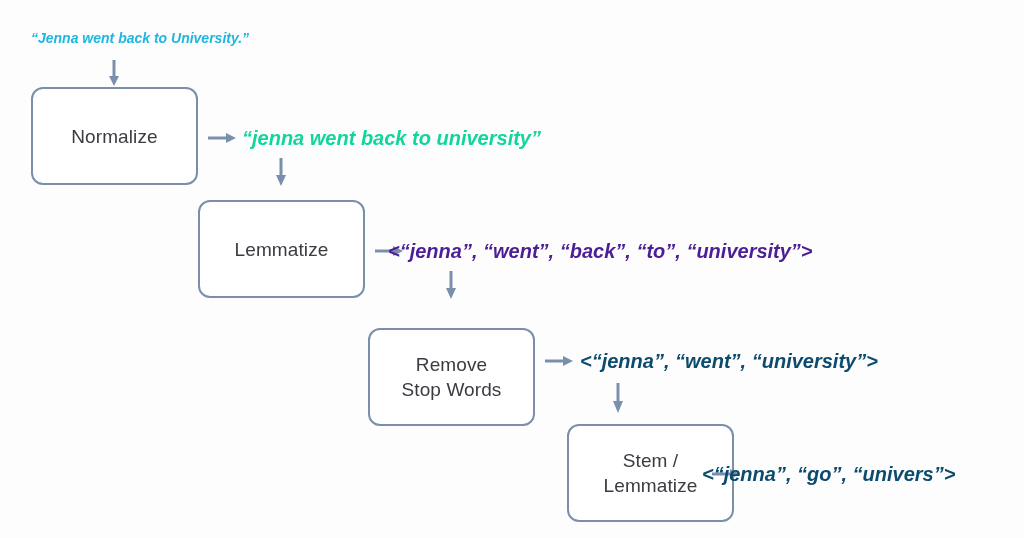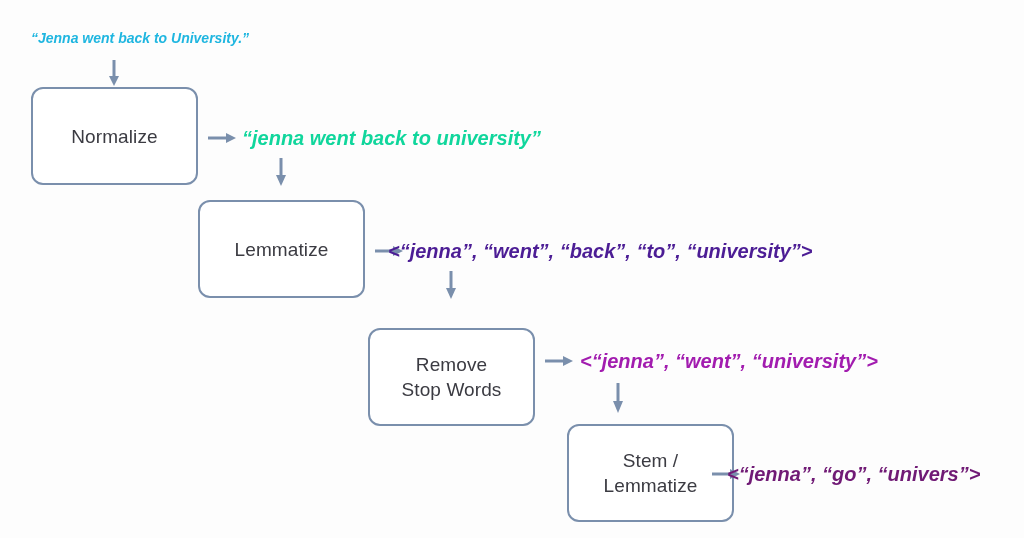--- a/index.html
+++ b/index.html
@@ -122,36 +122,36 @@
 Stop Words</span>
   </div>
 
   <div class="arrow-h" style="left:545px; top:354px;">
     <svg width="28" height="14" viewBox="0 0 28 14">
       <line x1="0" y1="7" x2="19" y2="7" stroke="#7a8fac" stroke-width="3"></line>
       <polygon points="28,7 18,2 18,12" fill="#7a8fac"></polygon>
     </svg>
   </div>
 
-  <div class="data-text" style="left:580px; top:350px; color:#a21caf;text-align:right;">&lt;“jenna”, “went”, “university”&gt;</div>
+  <div class="data-text" style="left:580px; top:350px; color:#0c4a6e;text-align:right;">&lt;“jenna”, “went”, “university”&gt;</div>
 
   <div class="arrow-v" style="left:611px; top:383px;">
     <svg width="14" height="30" viewBox="0 0 14 30">
       <line x1="7" y1="0" x2="7" y2="19" stroke="#7a8fac" stroke-width="3"></line>
       <polygon points="7,30 2,18 12,18" fill="#7a8fac"></polygon>
     </svg>
   </div>
 
   <div class="proc-box" style="left:535px; top:424px; width:167px; height:98px;margin-left:32px;">
     <span class="proc-label">Stem /
 Lemmatize</span>
   </div>
 
   <div class="arrow-h" style="left:712px; top:467px;">
     <svg width="28" height="14" viewBox="0 0 28 14">
       <line x1="0" y1="7" x2="19" y2="7" stroke="#7a8fac" stroke-width="3"></line>
       <polygon points="28,7 18,2 18,12" fill="#7a8fac"></polygon>
     </svg>
   </div>
 
-  <div class="data-text" style="left:727px; top:463px; color:#701a75;">&lt;“jenna”, “go”, “univers”&gt;</div>
+  <div class="data-text" style="left:702px; top:463px; color:#0c4a6e;">&lt;“jenna”, “go”, “univers”&gt;</div>
 
 </div>
 
 </body></html>

